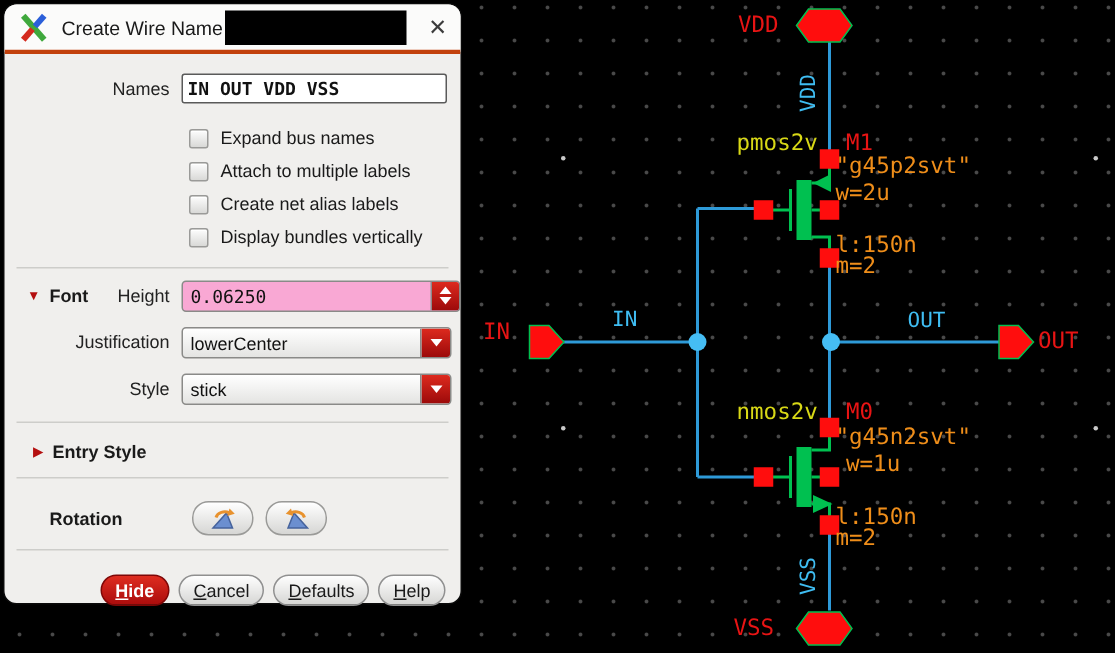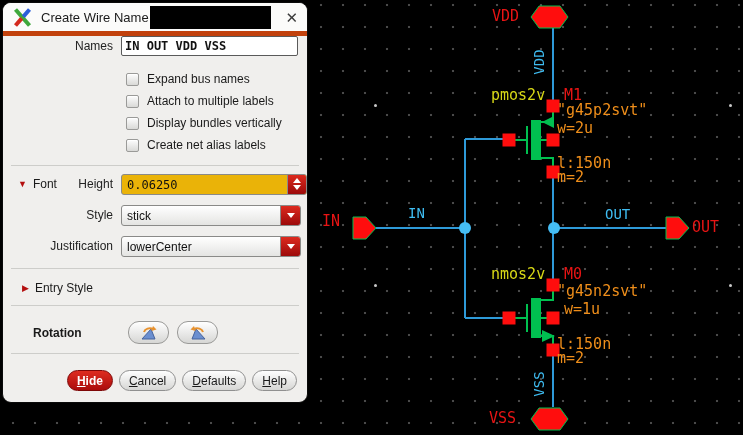--- a/index.html
+++ b/index.html
@@ -31,43 +31,43 @@
   .pinshape { fill:var(--pin); stroke:var(--device); stroke-width:1; }
 
   
   .dialog {
     position:absolute; left:2px; top:2px; width:306px; height:401px;
     background:#f0efed; border:1px solid #0a0a0a; border-radius:9px;
     color:#1c1c1c; font-size:12px;
   }
   .titlebar {
     height:33px; display:flex; align-items:center; padding:0 9px;
-    background:#fbfbfa; border-bottom:5px solid #c2410c; border-radius:8px 8px 0 0;
+    background:#fbfbfa; border-bottom:3px solid #c2410c; border-radius:8px 8px 0 0;
   }
   .title { margin-left:8px; font-size:13px; color:#1a1a1a; }
   .redaction { width:121px; height:23px; background:#000; margin-left:1px; }
   .closex { margin-left:auto; font-size:15px; color:#3c3c3c; cursor:default; line-height:1; }
   .row { display:flex; align-items:center; }
   .lbl { width:118px; text-align:right; padding-right:8px; color:#222; flex:none; position:relative; }
-  .names-row { }
+  .names-row { margin-top:13px; }
   .names-input {
     width:177px; height:20px; border:1px solid #5a5a5a; border-radius:2px; background:#fff;
     font-family:"DejaVu Sans Mono", monospace; font-size:12px; font-weight:bold; color:#111; padding:0 3px;
   }
   .checks { margin:12px 0 0 123px; }
   .chkrow { display:flex; align-items:center; height:22px;text-align:center; }
   .chk { width:13px; height:13px; border:1px solid #9a9a98; border-radius:2px;
          background:linear-gradient(#fdfdfd,#d9d9d7); box-shadow:inset 0 1px 0 #fff; flex:none; }
   .chklbl { margin-left:8px; color:#1a1a1a; }
   .sep { border:0; border-top:1px solid #cdcdca; margin:9px 8px 0 8px; }
   .frow { margin-top:5px; height:26px; }
   .tri { font-size:9px; color:#b40f0f; }
-  .sect { font-weight:normal; color:#1a1a1a; }
+  .sect { font-weight:bold; color:#1a1a1a; }
   .sect-in-lbl { position:absolute; left:15px; top:0; display:flex; gap:6px; align-items:center; }
-  .spinfield { display:flex; width:216px; height:21px; border:1px solid #8a8a88; border-radius:3px; background:#eab308; overflow:hidden; }
+  .spinfield { display:flex; width:216px; height:21px; border:1px solid #8a8a88; border-radius:3px; background:#f9a8d4; overflow:hidden; }
   .fieldval { flex:1; font-family:"DejaVu Sans Mono", monospace; font-size:12px; color:#111; padding:3px 0 0 5px; }
   .spinner { width:19px; background:linear-gradient(#dd2a1e,#9c0a0a); border-left:1px solid #8a8a88;
              display:flex; flex-direction:column; align-items:center; justify-content:center; gap:2px; }
   .spin-up { width:0; height:0; border-left:4px solid transparent; border-right:4px solid transparent; border-bottom:5px solid #fff; }
   .spin-dn { width:0; height:0; border-left:4px solid transparent; border-right:4px solid transparent; border-top:5px solid #fff; }
   .combo { display:flex; width:180px; height:21px; border:1px solid #8a8a88; border-radius:3px;
            background:linear-gradient(#ffffff,#e4e4e2); overflow:hidden; }
   .comboval { flex:1; font-size:12px; color:#111; padding:3px 0 0 5px; }
   .combo-btn { width:20px; background:linear-gradient(#dd2a1e,#9c0a0a); border-left:1px solid #8a8a88;
                display:flex; align-items:center; justify-content:center; }
@@ -188,25 +188,25 @@
     <div class="chkrow">
       <div class="chk"></div>
       <span class="chklbl">Expand bus names</span>
     </div>
     <div class="chkrow">
       <div class="chk"></div>
       <span class="chklbl">Attach to multiple labels</span>
     </div>
     <div class="chkrow">
       <div class="chk"></div>
+      <span class="chklbl">Create net alias labels</span>
+    </div>
+    <div class="chkrow">
+      <div class="chk"></div>
       <span class="chklbl">Display bundles vertically</span>
-    </div>
-    <div class="chkrow">
-      <div class="chk"></div>
-      <span class="chklbl">Create net alias labels</span>
     </div>
   </div>
 
   <hr class="sep">
 
   <div class="row frow">
     <span class="lbl">
       <span class="sect-in-lbl">
         <span class="tri">▼</span>
         <span class="sect">Font</span>
@@ -216,33 +216,33 @@
     <div class="spinfield">
       <span class="fieldval">0.06250</span>
       <div class="spinner">
         <div class="spin-up"></div>
         <div class="spin-dn"></div>
       </div>
     </div>
   </div>
 
   <div class="row frow">
+    <span class="lbl">Justification</span>
+    <div class="combo">
+      <span class="comboval">lowerCenter</span>
+      <div class="combo-btn">
+        <div class="spin-dn"></div>
+      </div>
+    </div>
+  </div>
+
+  <div class="row frow">
     <span class="lbl">Style</span>
     <div class="combo">
       <span class="comboval">stick</span>
-      <div class="combo-btn">
-        <div class="spin-dn"></div>
-      </div>
-    </div>
-  </div>
-
-  <div class="row frow">
-    <span class="lbl">Justification</span>
-    <div class="combo">
-      <span class="comboval">lowerCenter</span>
       <div class="combo-btn">
         <div class="spin-dn"></div>
       </div>
     </div>
   </div>
 
   <hr class="sep">
 
   <div class="entry-row">
     <span class="tri">▶</span>

